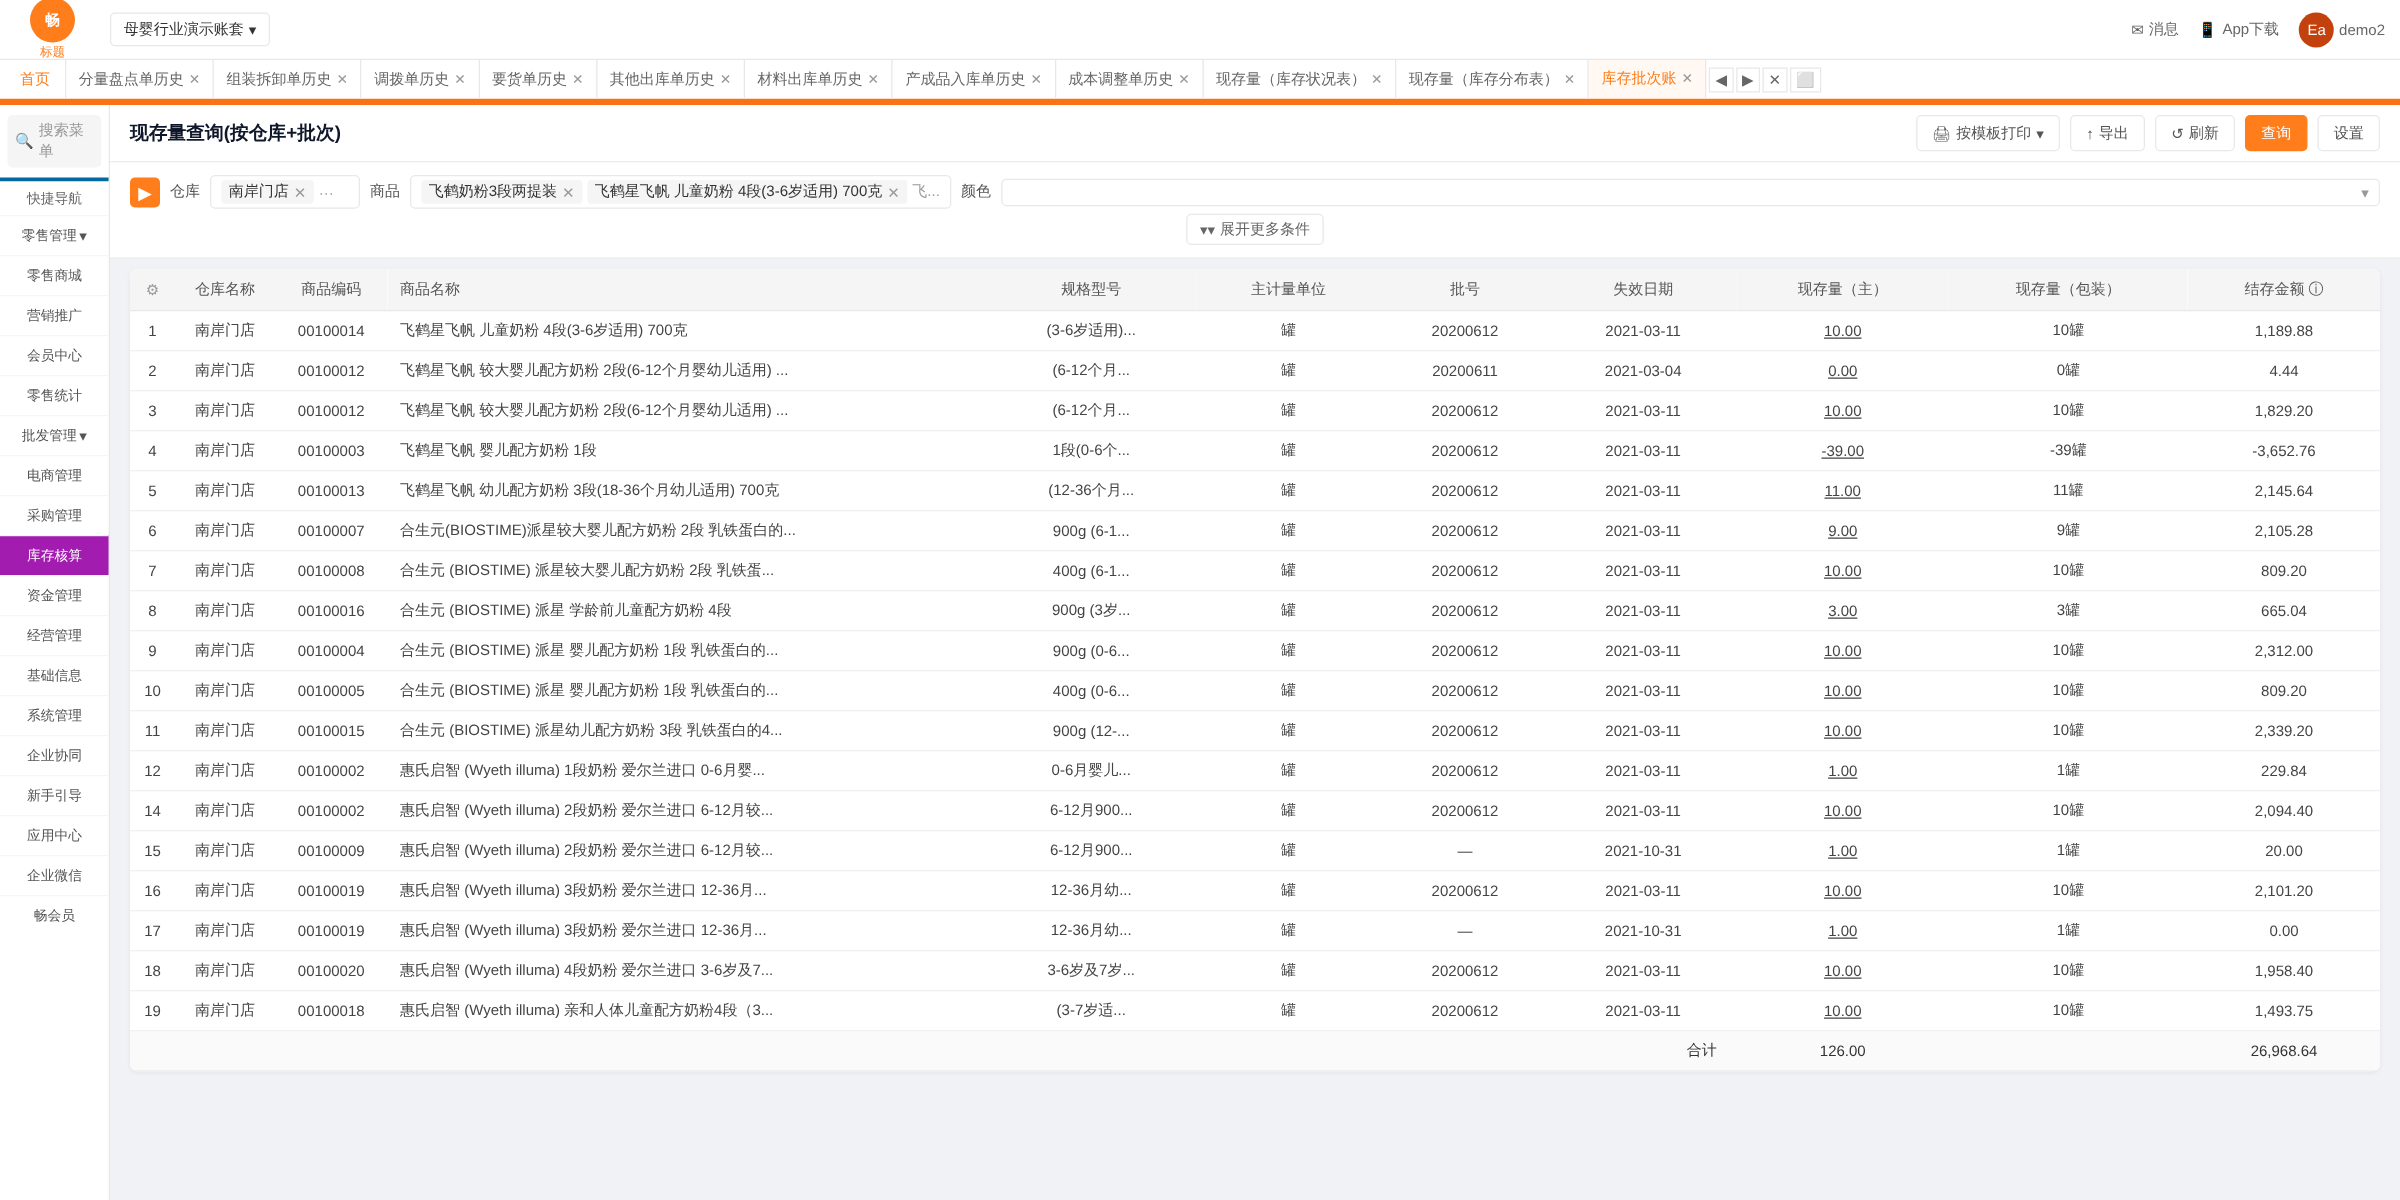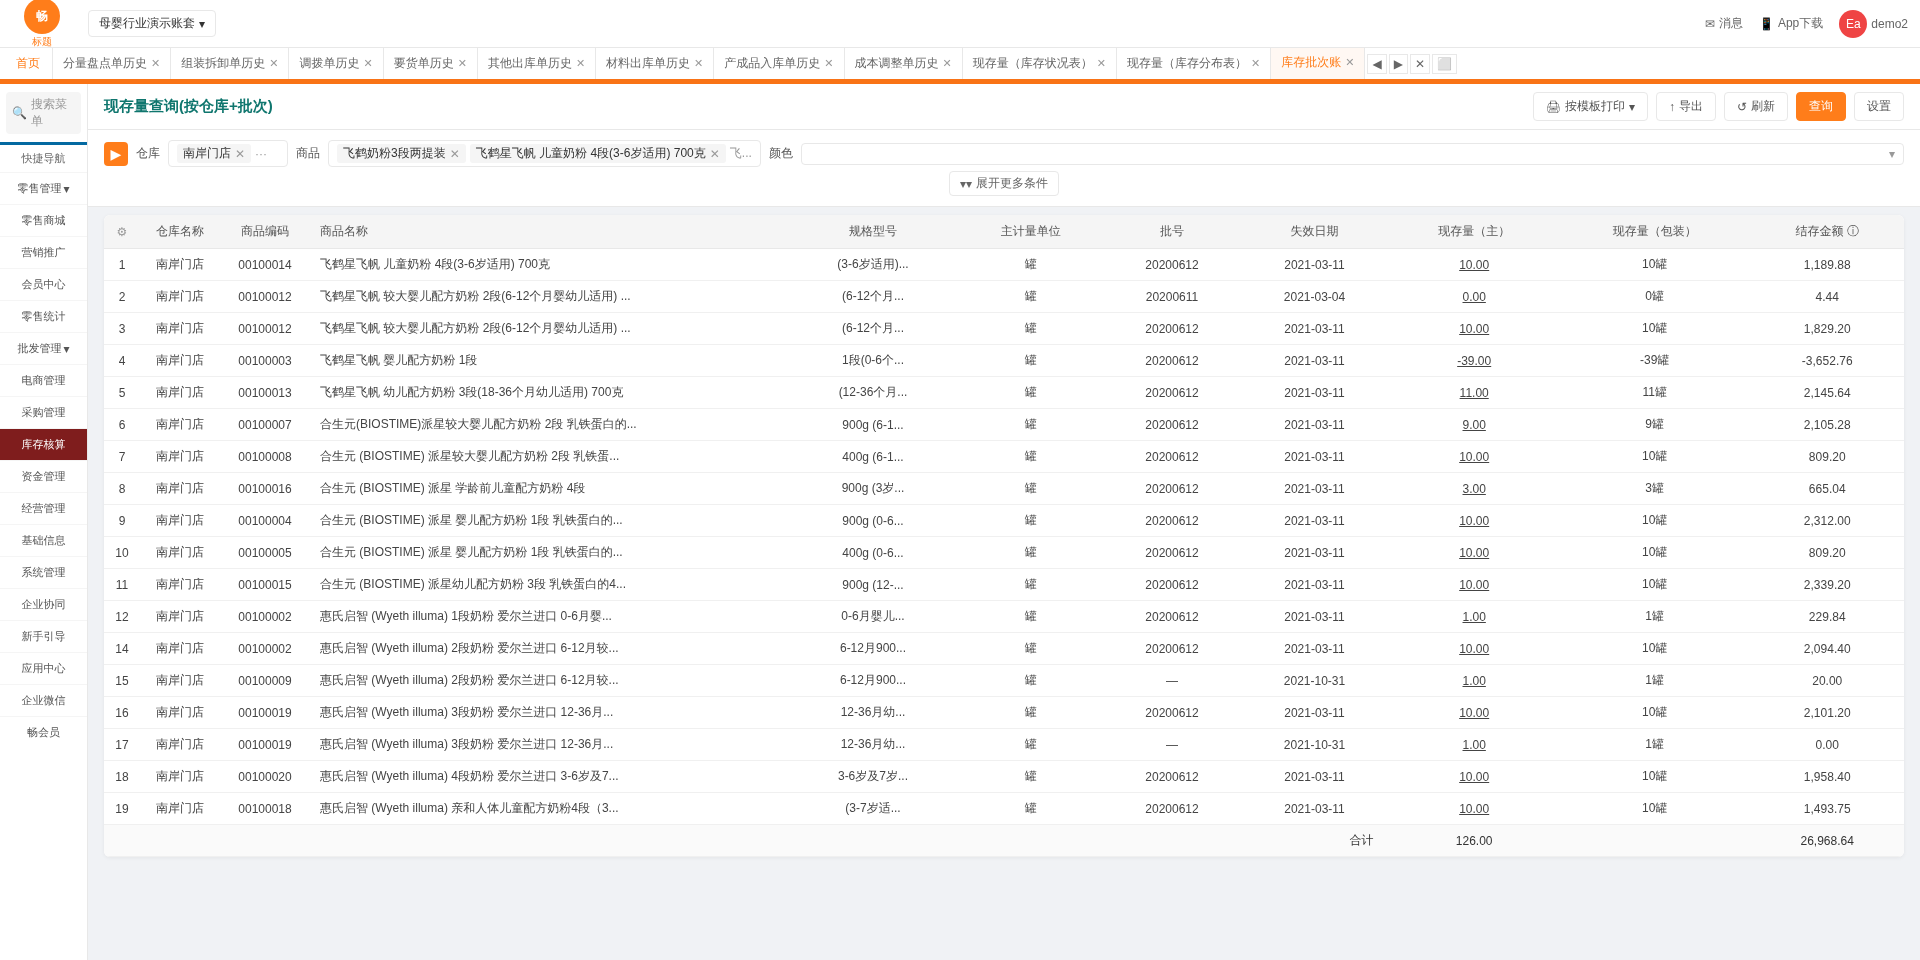--- a/index.html
+++ b/index.html
@@ -9,21 +9,21 @@
     .top-bar {
       display: flex; align-items: center; background: #fff; height: 48px;
       border-bottom: 1px solid #e8e8e8; padding: 0 12px; gap: 16px; flex-shrink: 0;
     }
     .logo { display: flex; flex-direction: column; align-items: center; justify-content: center; width: 60px; }
     .logo-icon { width: 36px; height: 36px; background: #ff7d1a; border-radius: 50%; display: flex; align-items: center; justify-content: center; color: #fff; font-weight: bold; font-size: 14px; }
     .logo-text { font-size: 10px; color: #ff7d1a; margin-top: 1px; }
     .workspace-selector { display: flex; align-items: center; gap: 4px; padding: 4px 10px; border: 1px solid #e8e8e8; border-radius: 4px; cursor: pointer; font-size: 13px; color: #333; }
     .top-right { margin-left: auto; display: flex; align-items: center; gap: 16px; }
     .top-btn { display: flex; align-items: center; gap: 4px; color: #666; cursor: pointer; }
-    .avatar { width: 28px; height: 28px; background: #ef4444; border-radius: 50%; display: flex; align-items: center; justify-content: center; color: #fff; font-size: 12px; }
+    .avatar { width: 28px; height: 28px; background: #c2410c; border-radius: 50%; display: flex; align-items: center; justify-content: center; color: #fff; font-size: 12px; }
 
     
     .tabs-bar {
       background: #fff; border-bottom: 5px solid #f97316; display: flex; align-items: center;
       height: 36px; padding: 0 4px; overflow: hidden; flex-shrink: 0; position: relative;
     }
     .tab {
       display: flex; align-items: center; height: 34px; padding: 0 10px; cursor: pointer;
       white-space: nowrap; color: #666; font-size: 12px; border-right: 1px solid #e8e8e8;
       gap: 4px;
@@ -36,27 +36,27 @@
 
     
     .main-layout { display: flex; flex: 1; overflow: hidden; }
 
     
     .sidebar { width: 88px; background: #fff; border-right: 1px solid #e8e8e8; display: flex; flex-direction: column; overflow-y: auto; flex-shrink: 0; }
     .sidebar-search { padding: 8px 6px; }
     .sidebar-search-box { display: flex; align-items: center; background: #f5f5f5; border-radius: 4px; padding: 4px 6px; gap: 4px; color: #999; font-size: 11px; }
     .sidebar-nav-btn { padding: 6px; text-align: center; cursor: pointer; color: #666; font-size: 11px; border-top: 3px solid #0369a1; }
     .sidebar-item { padding: 8px 4px; text-align: center; cursor: pointer; color: #555; font-size: 11px; border-top: 1px solid #f5f5f5; }
-    .sidebar-item.active { background: #7f1d1d; color: #fff; font-family: Liberation Mono, monospace; }
+    .sidebar-item.active { background: #a21caf; color: #fff; font-family: Liberation Mono, monospace; }
     .sidebar-item-with-arrow { display: flex; align-items: center; justify-content: center; gap: 2px; }
 
     
     .content { flex: 1; display: flex; flex-direction: column; overflow: hidden; background: #f0f2f5; }
     .page-header { background: #fff; padding: 8px 16px; display: flex; align-items: center; justify-content: space-between; border-bottom: 1px solid #e8e8e8; flex-shrink: 0; }
-    .page-title { font-size: 15px; font-weight: bold; color: #0f766e; }
+    .page-title { font-size: 15px; font-weight: bold; color: #0f172a; }
     .header-actions { display: flex; align-items: center; gap: 8px; }
     .btn { padding: 5px 12px; border-radius: 4px; cursor: pointer; font-size: 12px; border: 1px solid #e8e8e8; background: #fff; color: #555; display: flex; align-items: center; gap: 4px; }
     .btn-primary { background: #ff7d1a; color: #fff; border-color: #ff7d1a; }
     .btn-outline { background: #fff; color: #555; }
 
     
     .filter-area { background: #fff; padding: 10px 16px; border-bottom: 1px solid #e8e8e8; flex-shrink: 0; }
     .filter-row { display: flex; align-items: center; gap: 8px; flex-wrap: wrap; }
     .filter-expand-btn { display: flex; align-items: center; justify-content: center; width: 24px; height: 24px; background: #ff7d1a; color: #fff; border-radius: 4px; cursor: pointer; font-size: 14px; }
     .filter-label { color: #555; white-space: nowrap; font-size: 12px; }

